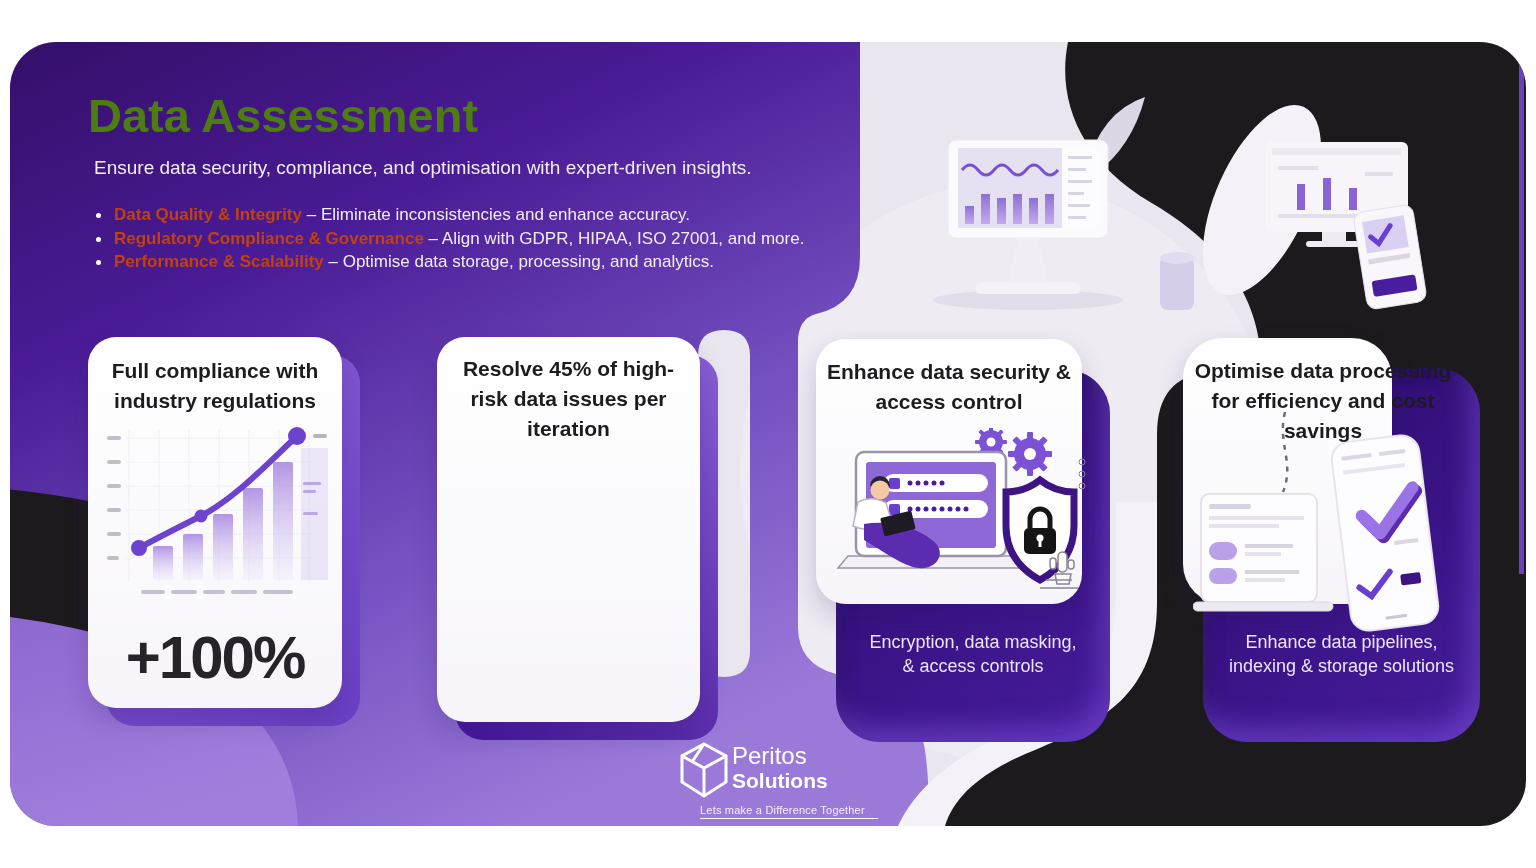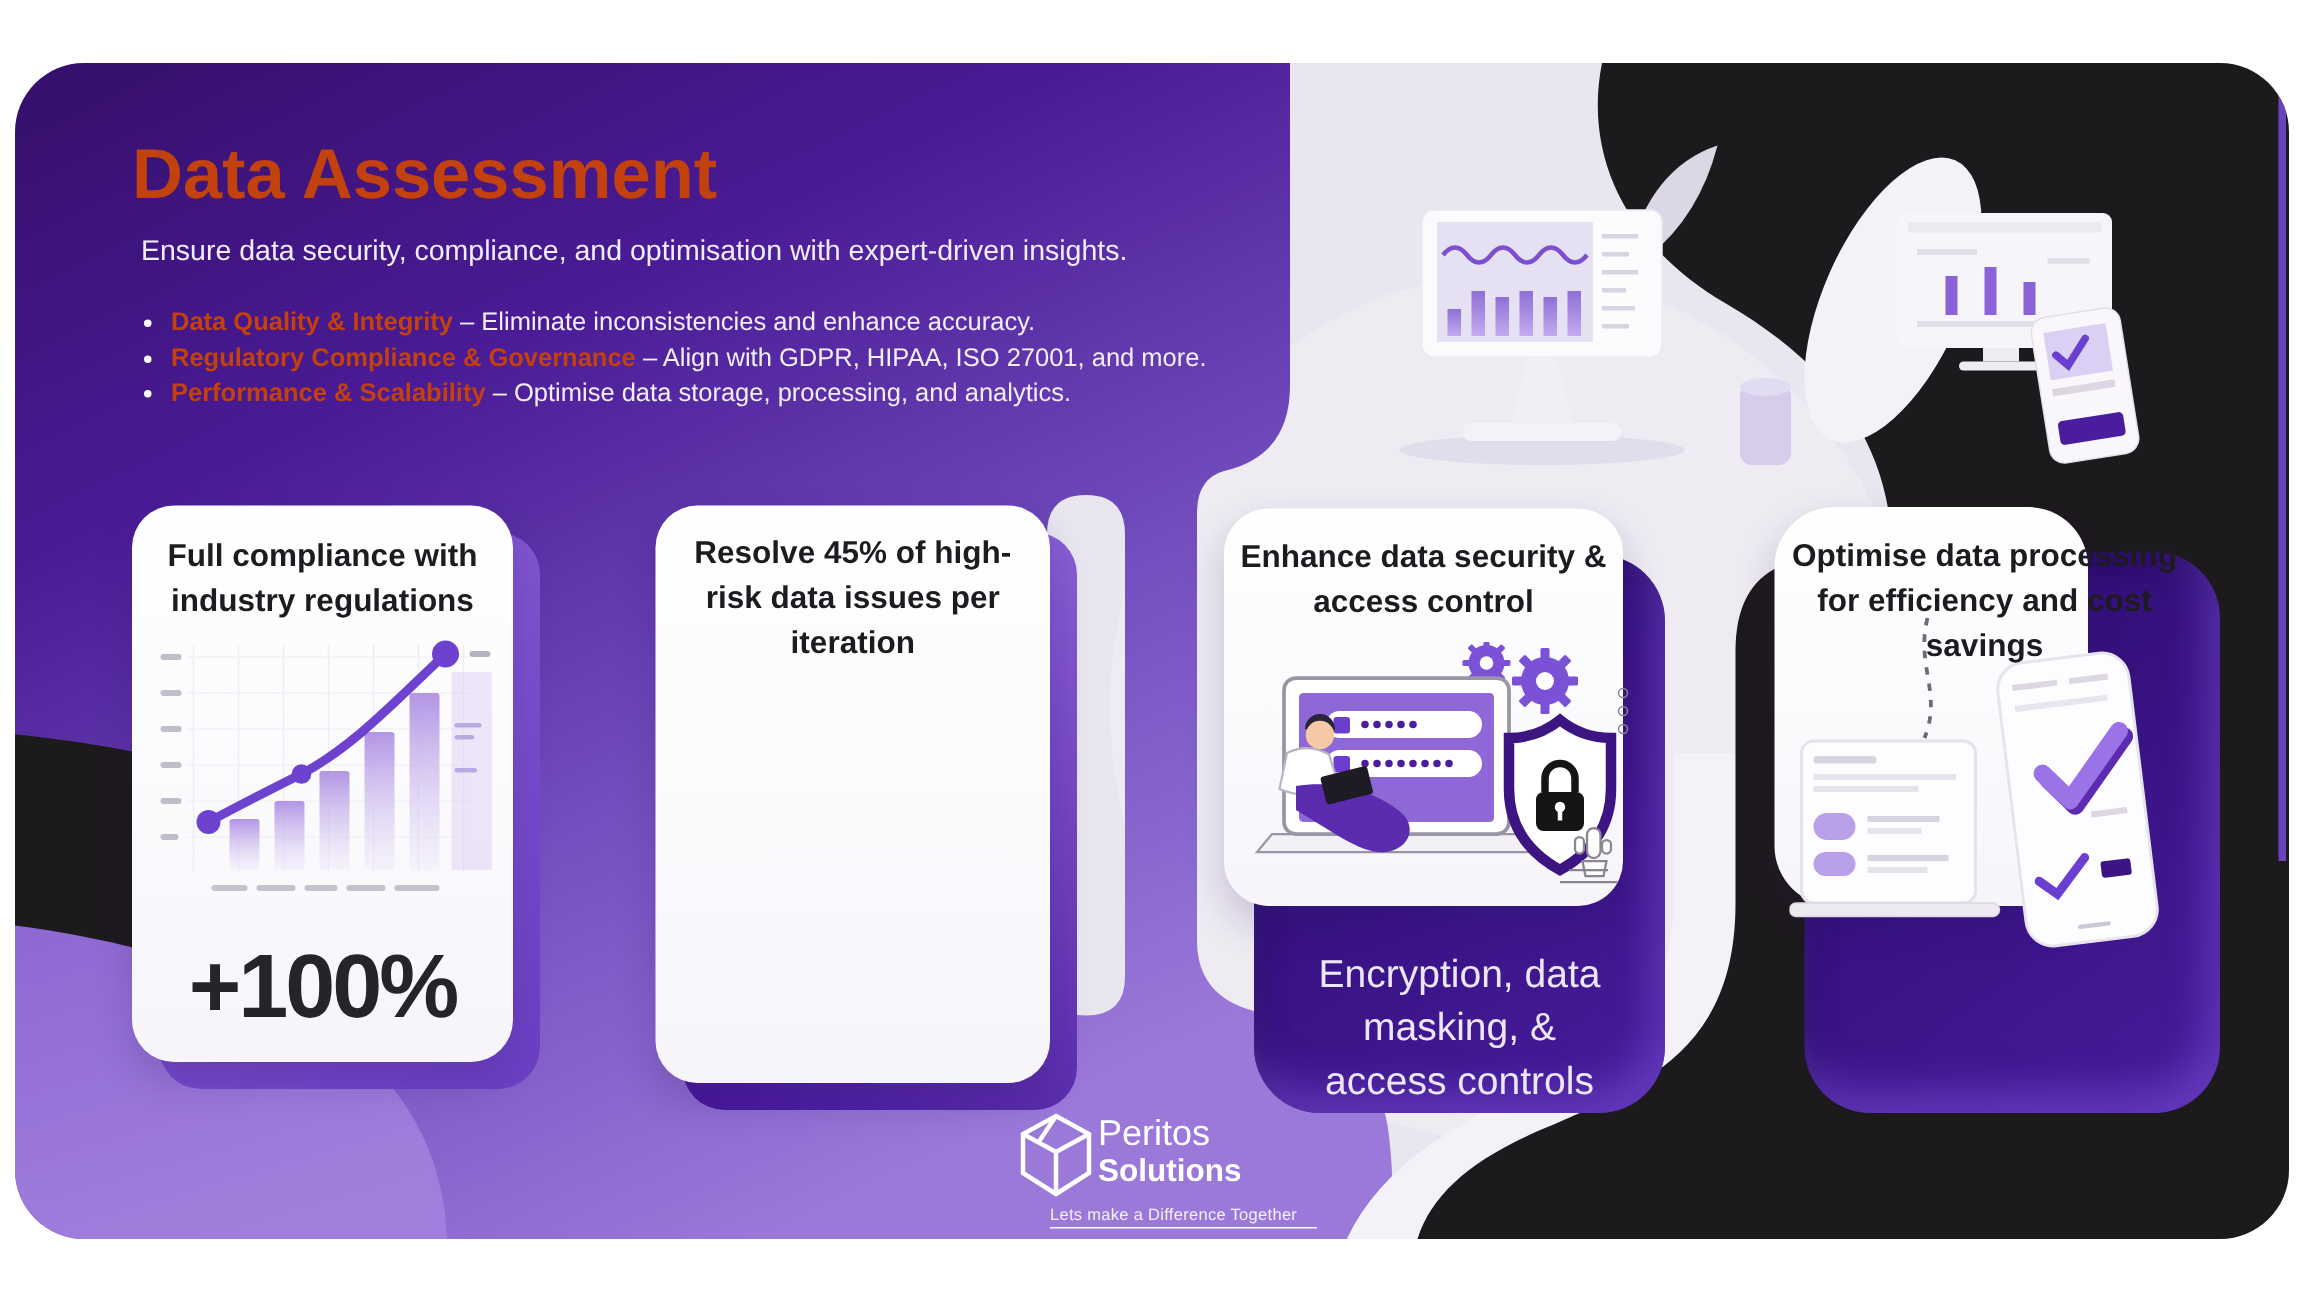--- a/index.html
+++ b/index.html
@@ -1,21 +1,21 @@
 <!DOCTYPE html>
 <html><head>
 <meta charset="utf-8">
 <style>
   html,body{margin:0;padding:0;background:#fff;font-family:"Liberation Sans",sans-serif;}
   .page{position:relative;width:1536px;height:868px;background:#fff;overflow:hidden;}
   .slide{position:absolute;left:10px;top:42px;width:1516px;height:784px;border-radius:46px;overflow:hidden;background:#e9e6ef;}
   .bg-art{position:absolute;inset:0;z-index:0;}
   
   .hero{position:absolute;left:78px;top:46px;z-index:5;color:#fff;}
-  .hero h1{margin:0;font-size:47px;font-weight:800;letter-spacing:0;color:#c2410c;}
+  .hero h1{margin:0;font-size:47px;font-weight:800;letter-spacing:0;color:#4d7c0f;}
   .hero .sub{margin:14px 0 0 6px;font-size:19px;font-weight:400;color:#f1edf9;}
   .bullets{list-style:none;margin:28px 0 0 0;padding:0;}
   .bullets li{position:relative;padding-left:26px;margin:0 0 7px 0;font-size:17px;line-height:16.5px;color:#f2eef8;}
   .bullets li::before{content:"";position:absolute;left:8px;top:6px;width:5px;height:5px;border-radius:50%;background:#fff;}
   .bullets b{font-weight:700;color:#c2410c;}
   
   .card-back{position:absolute;z-index:2;border-radius:28px;}
   .back1{left:96px;top:313px;width:254px;height:371px;background:linear-gradient(145deg,#8a5fd6,#6a3fc5);}
   .back2{left:445px;top:313px;width:263px;height:385px;background:linear-gradient(215deg,#8a5fd6,#45169a);}
   .pbox{position:absolute;z-index:2;border-radius:44px;background:linear-gradient(145deg,#2c0d6b 0%,#3a1386 55%,#471d9c 100%);box-shadow:inset -8px -14px 26px rgba(125,82,220,.55), inset 6px 8px 16px rgba(18,4,58,.45);}
@@ -27,21 +27,21 @@
   .white3{left:806px;top:297px;width:266px;height:265px;border-radius:30px;}
   .white4{left:1173px;top:296px;width:209px;height:266px;border-radius:40px;}
   .ctitle{position:absolute;z-index:5;text-align:center;font-weight:700;font-size:21px;line-height:1.42;color:#1d1b20;}
   .t1{left:83px;top:314px;width:244px;}
   .t2{left:439px;top:312px;width:239px;}
   .t3{left:811px;top:315px;width:256px;}
   .t4{left:1172px;top:314px;width:282px;}
   .stat1{position:absolute;z-index:5;left:78px;top:581px;width:254px;text-align:center;font-size:60px;font-weight:800;letter-spacing:-2px;color:#26242a;}
   .donut-wrap{position:absolute;z-index:5;left:468px;top:435px;width:190px;height:190px;}
   .donut-label{position:absolute;inset:0;display:flex;align-items:center;justify-content:center;font-size:50px;font-weight:800;color:#fff;padding-right:8px;}
-  .caption{position:absolute;z-index:5;display:flex;align-items:center;justify-content:center;text-align:center;font-size:26px;line-height:1.35;color:#ece6f9;}
+  .caption{position:absolute;z-index:5;display:flex;justify-content:center;text-align:center;font-size:18px;line-height:1.35;color:#ece6f9;}
   .cap3{left:826px;top:588px;width:274px;height:110px;}
   .cap4{left:1193px;top:588px;width:277px;height:110px;}
   .illo{position:absolute;z-index:4;}
   .illo3{left:818px;top:386px;}
   .illo4{left:1183px;top:368px;}
   .chart1{position:absolute;z-index:4;left:95px;top:378px;}
   
   .logo{position:absolute;z-index:6;left:668px;top:698px;width:200px;color:#fff;}
   .logo-row{display:flex;align-items:flex-start;}
   .logo-text{margin-left:2px;margin-top:4px;line-height:1.02;}
@@ -331,20 +331,23 @@
           <rect x="196" y="42" width="26" height="4" fill="#dcd7e3"></rect>
         <rect x="158" y="56" width="62" height="4" fill="#e9e5ef"></rect>
         <path d="M171,103 L187,123 L225,81" stroke="#5b2bb0" stroke-width="12" fill="none" stroke-linecap="round" stroke-linejoin="round" transform="translate(3,4)"></path>
         <path d="M171,103 L187,123 L225,81" stroke="#9a74e6" stroke-width="12" fill="none" stroke-linecap="round" stroke-linejoin="round"></path>
         <rect x="200" y="132" width="24" height="4" fill="#dcd7e3"></rect>
         <path d="M160,174 L171,184 L192,162" stroke="#6a3fd0" stroke-width="6" fill="none" stroke-linecap="round"></path>
         <rect x="202" y="166" width="20" height="11" rx="2" fill="#3d1583"></rect>
         <rect x="182" y="206" width="22" height="3" rx="1.5" fill="#ccc7d4"></rect>
       </g>
     </svg>
+    <div class="caption cap4">
+        <span style="display:block;width:235px;">Enhance data pipelines, indexing &amp; storage solutions</span>
+      </div>
 
     <div class="logo">
       <div class="logo-row">
         <svg width="52" height="60" viewBox="0 0 52 60">
           <path d="M26,4 L48,16 L48,42 L26,56 L4,42 L4,16 Z" fill="none" stroke="#fff" stroke-width="3"></path>
           <path d="M4,16 L26,28 L48,16 M26,28 L26,56 M26,4 L14,22" fill="none" stroke="#fff" stroke-width="3"></path>
         </svg>
         <div class="logo-text">
           <div class="logo-name">Peritos</div>
           <div class="logo-name2">Solutions</div>

